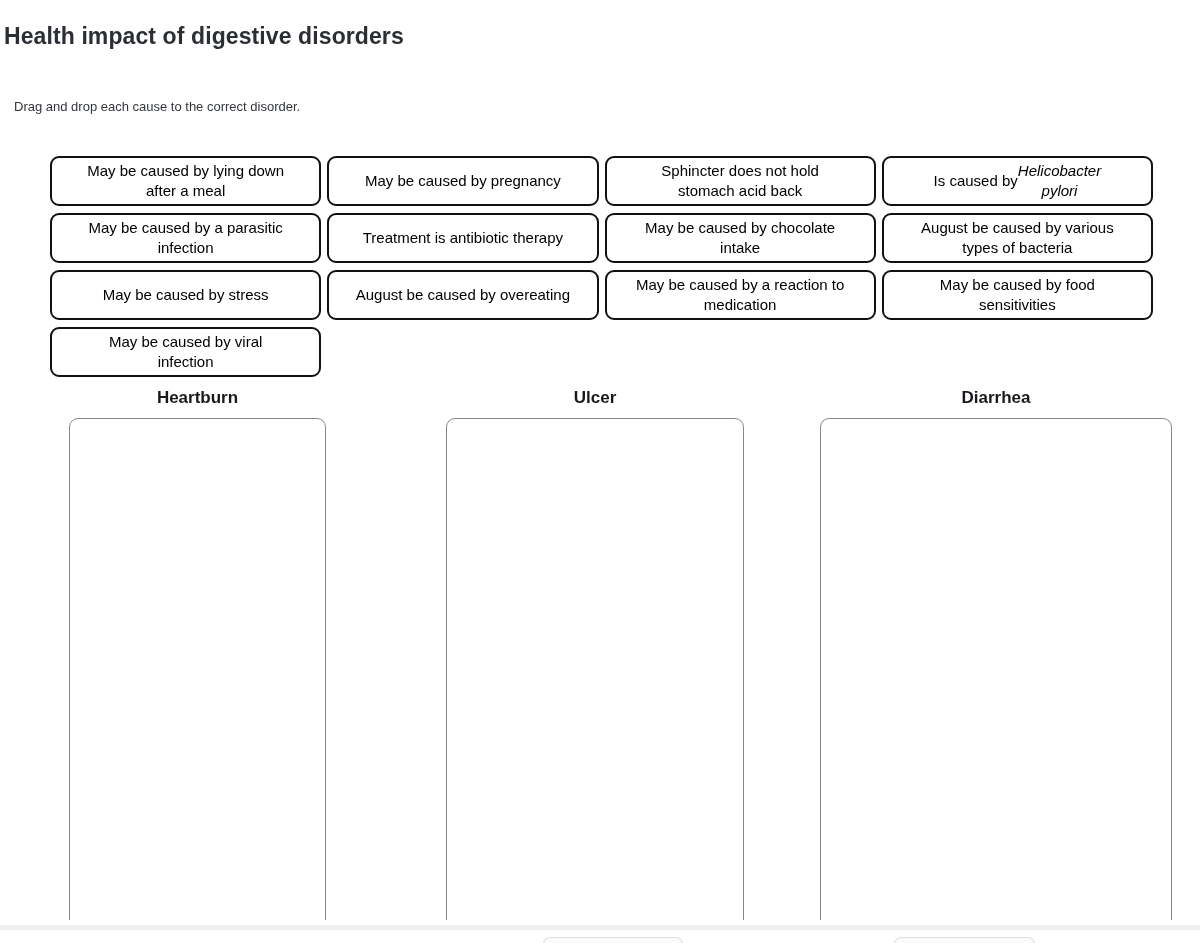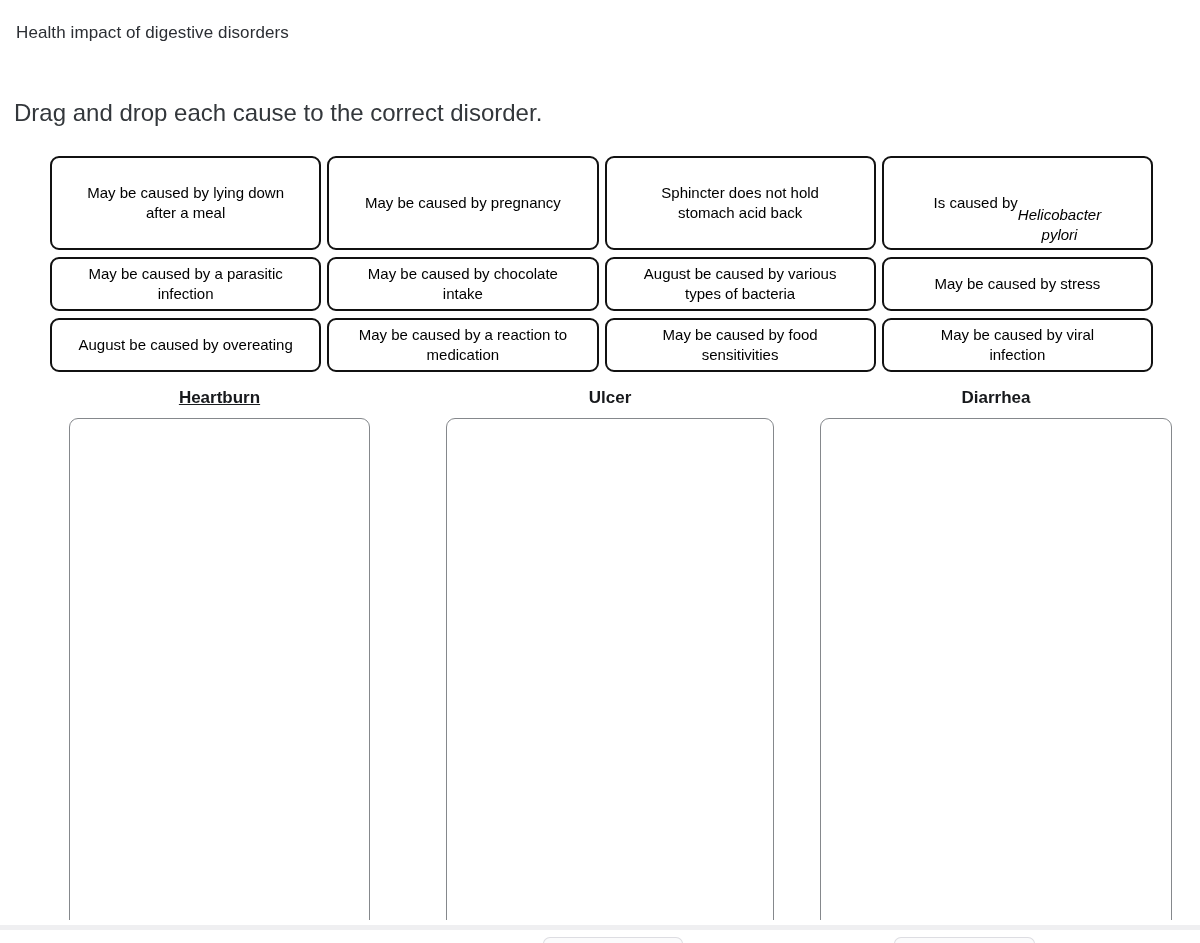--- a/index.html
+++ b/index.html
@@ -6,30 +6,30 @@
   html, body {
     width: 1200px; height: 943px;
     background: #ffffff;
     overflow: hidden;
     position: relative;
     font-family: "Liberation Sans", sans-serif;
     color: #1c1e21;
   }
   .page-title {
     position: absolute;
-    left: 16px; top: 23px;
-    font-size: 17px;
-    font-weight: 400;
+    left: 4px; top: 23px;
+    font-size: 23px;
+    font-weight: 700;
     color: #2b2e33;
     letter-spacing: 0.1px;
   }
   .instruction {
     position: absolute;
     left: 14px; top: 99px;
-    font-size: 24px;
+    font-size: 13px;
     font-weight: 400;
     color: #33373b;
   }
   .card-grid {
     position: absolute;
     left: 50px; top: 156px;
     width: 1103px;
     display: grid;
     grid-template-columns: repeat(4, 1fr);
     column-gap: 6px;
@@ -44,21 +44,21 @@
     align-items: center;
     justify-content: center;
     text-align: center;
     padding: 3px 10px;
     font-size: 15px;
     line-height: 20px;
     color: #000000;
     cursor: grab;
   }
   .card span { white-space: pre-line; }
-  .card .it { font-style: italic; margin-top: 44px; }
+  .card .it { font-style: italic; }
   .zones-row { position: absolute; left: 0; top: 388px; width: 1200px; height: 532px; }
   .zone {
     position: absolute;
     top: 0; height: 532px;
     overflow: hidden;
   }
   .zone-label {
     text-align: center;
     font-size: 17px;
     font-weight: 700;
@@ -66,22 +66,22 @@
     line-height: 20px;
     margin-bottom: 10px;
   }
   .zone-box {
     width: 100%;
     height: 520px;
     border: 1px solid #85888c;
     border-radius: 9px;
     background: #ffffff;
   }
-  .zone-heartburn { left: 69px;  width: 301px; text-decoration: underline; }
-  .zone-ulcer     { left: 446px; width: 328px; }
+  .zone-heartburn { left: 69px;  width: 257px; }
+  .zone-ulcer     { left: 446px; width: 298px; }
   .zone-diarrhea  { left: 820px; width: 352px; }
   .footer-divider {
     position: absolute;
     left: 0; top: 925px;
     width: 1200px; height: 5px;
     background: #efeff1;
   }
   .footer-button {
     position: absolute;
     top: 937px;
@@ -116,20 +116,24 @@
       <span class="it"></span>
     </div>
   <div class="card">
       <span>Is caused by </span>
       <span class="it">Helicobacter
 pylori</span>
     </div>
   <div class="card">
       <span>May be caused by a parasitic
 infection</span>
+      <span class="it"></span>
+    </div>
+  <div class="card">
+      <span>Treatment is antibiotic therapy</span>
       <span class="it"></span>
     </div>
   <div class="card">
       <span>May be caused by chocolate
 intake</span>
       <span class="it"></span>
     </div>
   <div class="card">
       <span>August be caused by various
 types of bacteria</span>

